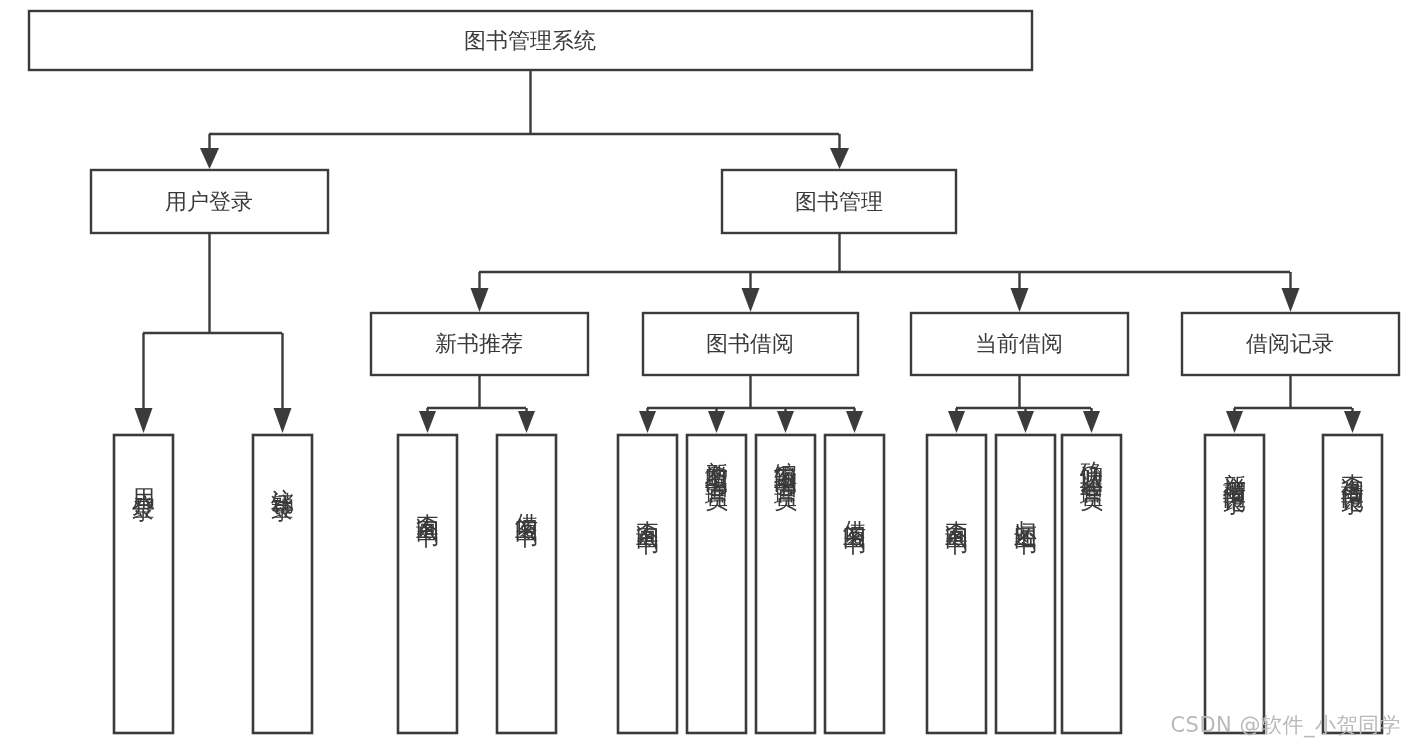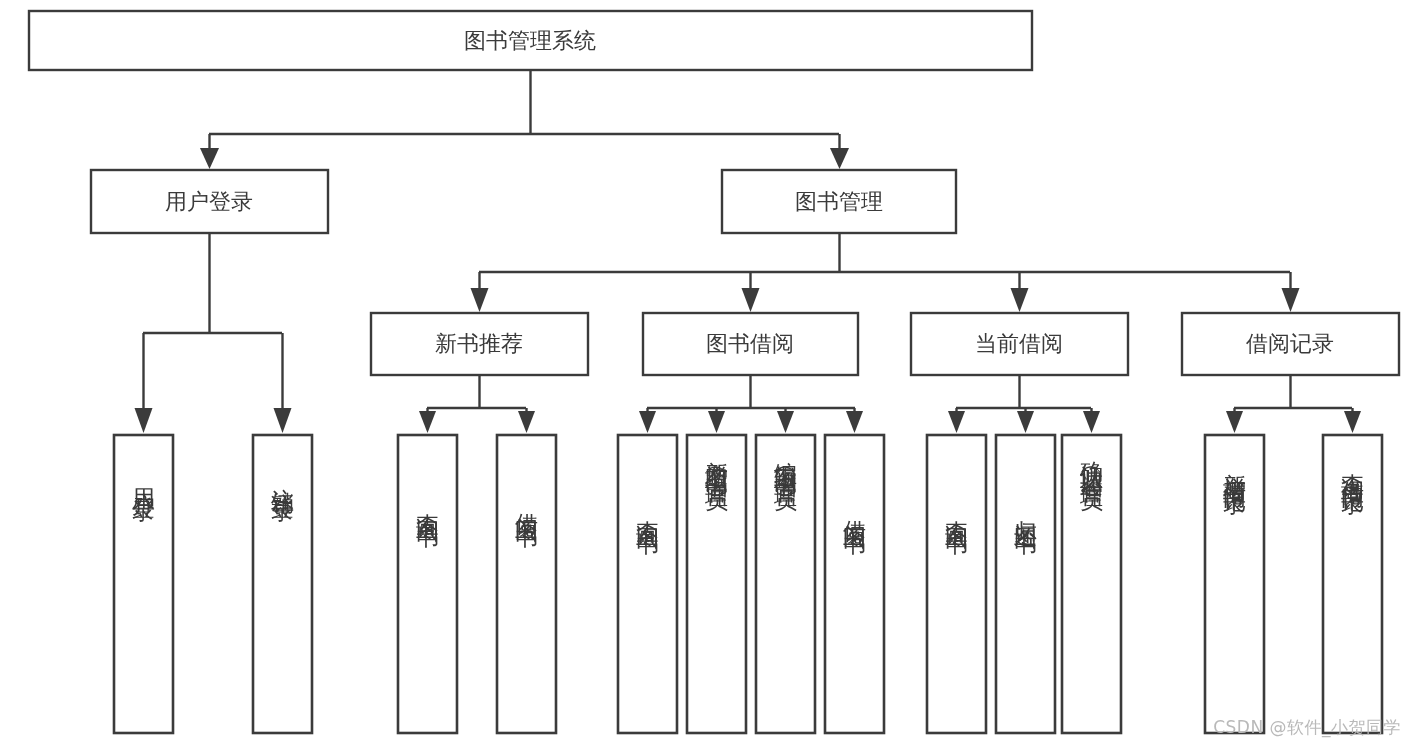--- a/index.html
+++ b/index.html
@@ -67,21 +67,21 @@
     line-height: 1;
     letter-spacing: 4px;
     color: #3a3a3a;
     white-space: nowrap;
   }
   .watermark {
     position: absolute;
     right: 14px;
     bottom: 8px;
     font-family: "DejaVu Sans", "Liberation Sans", sans-serif;
-    font-size: 17px;
+    font-size: 21px;
     color: #b9b9b9;
     letter-spacing: 0.5px;
     white-space: nowrap;
     margin-left: 32px;
   }
 </style>
 </head>
 <body>
 
 <div id="diagram-root">

